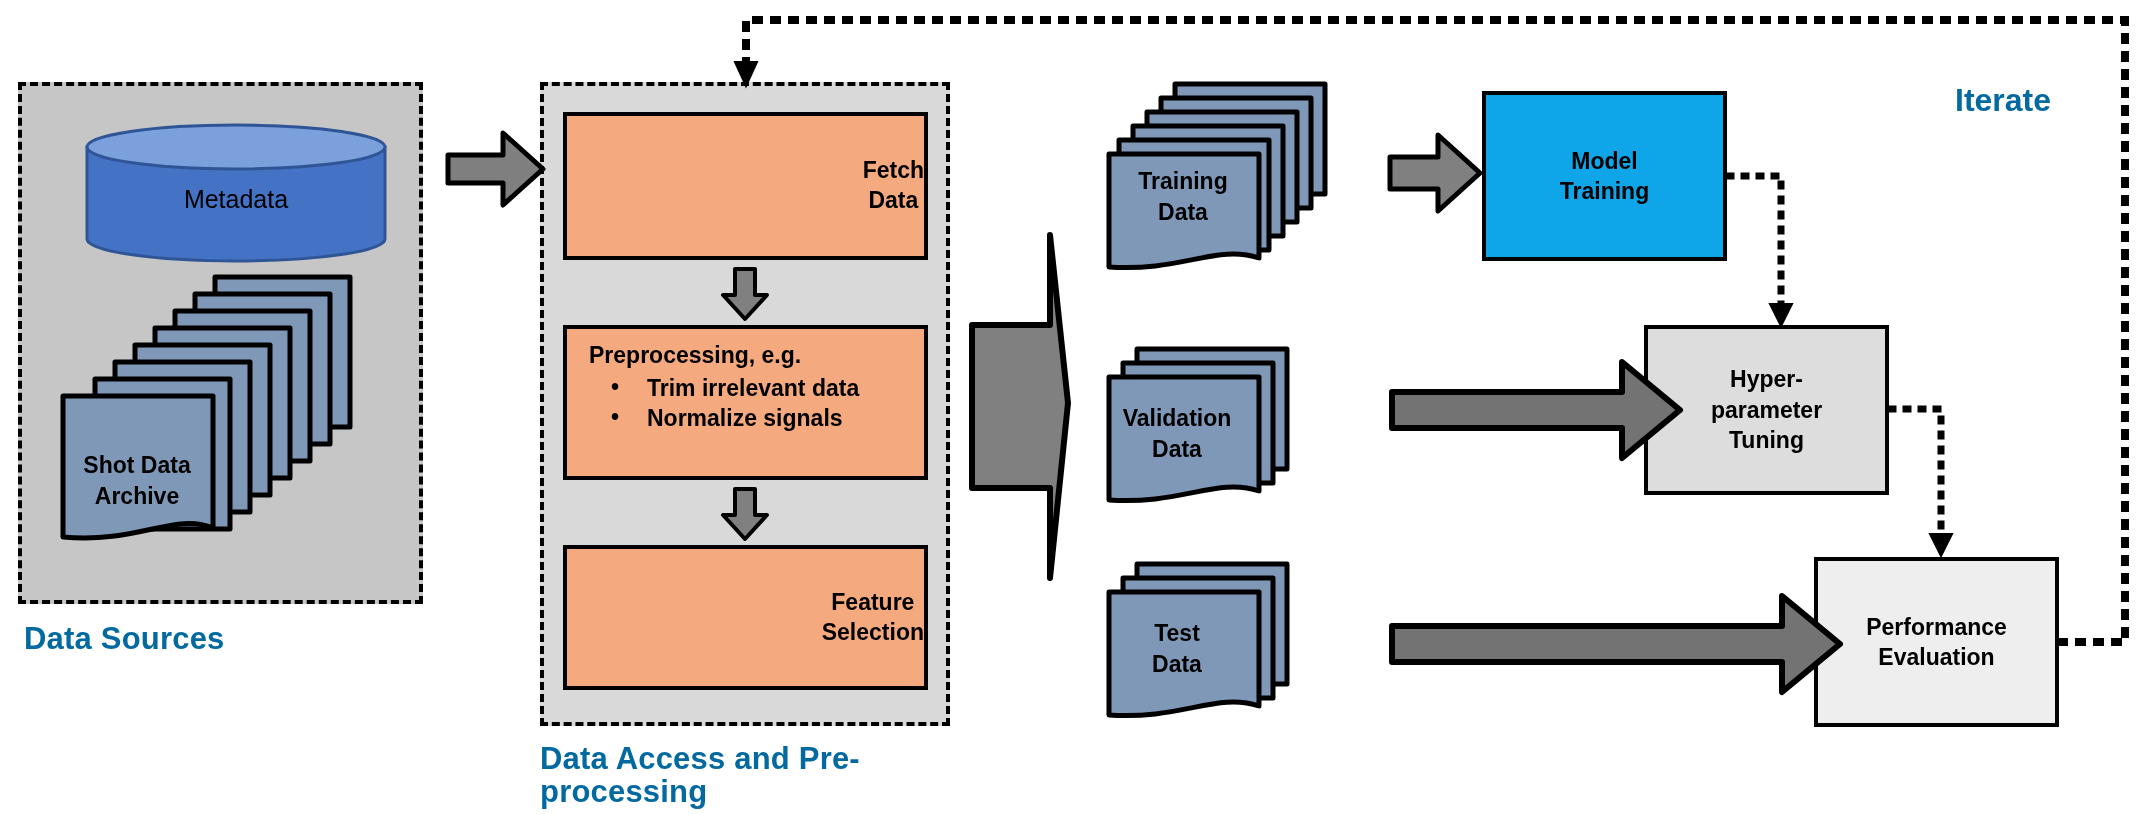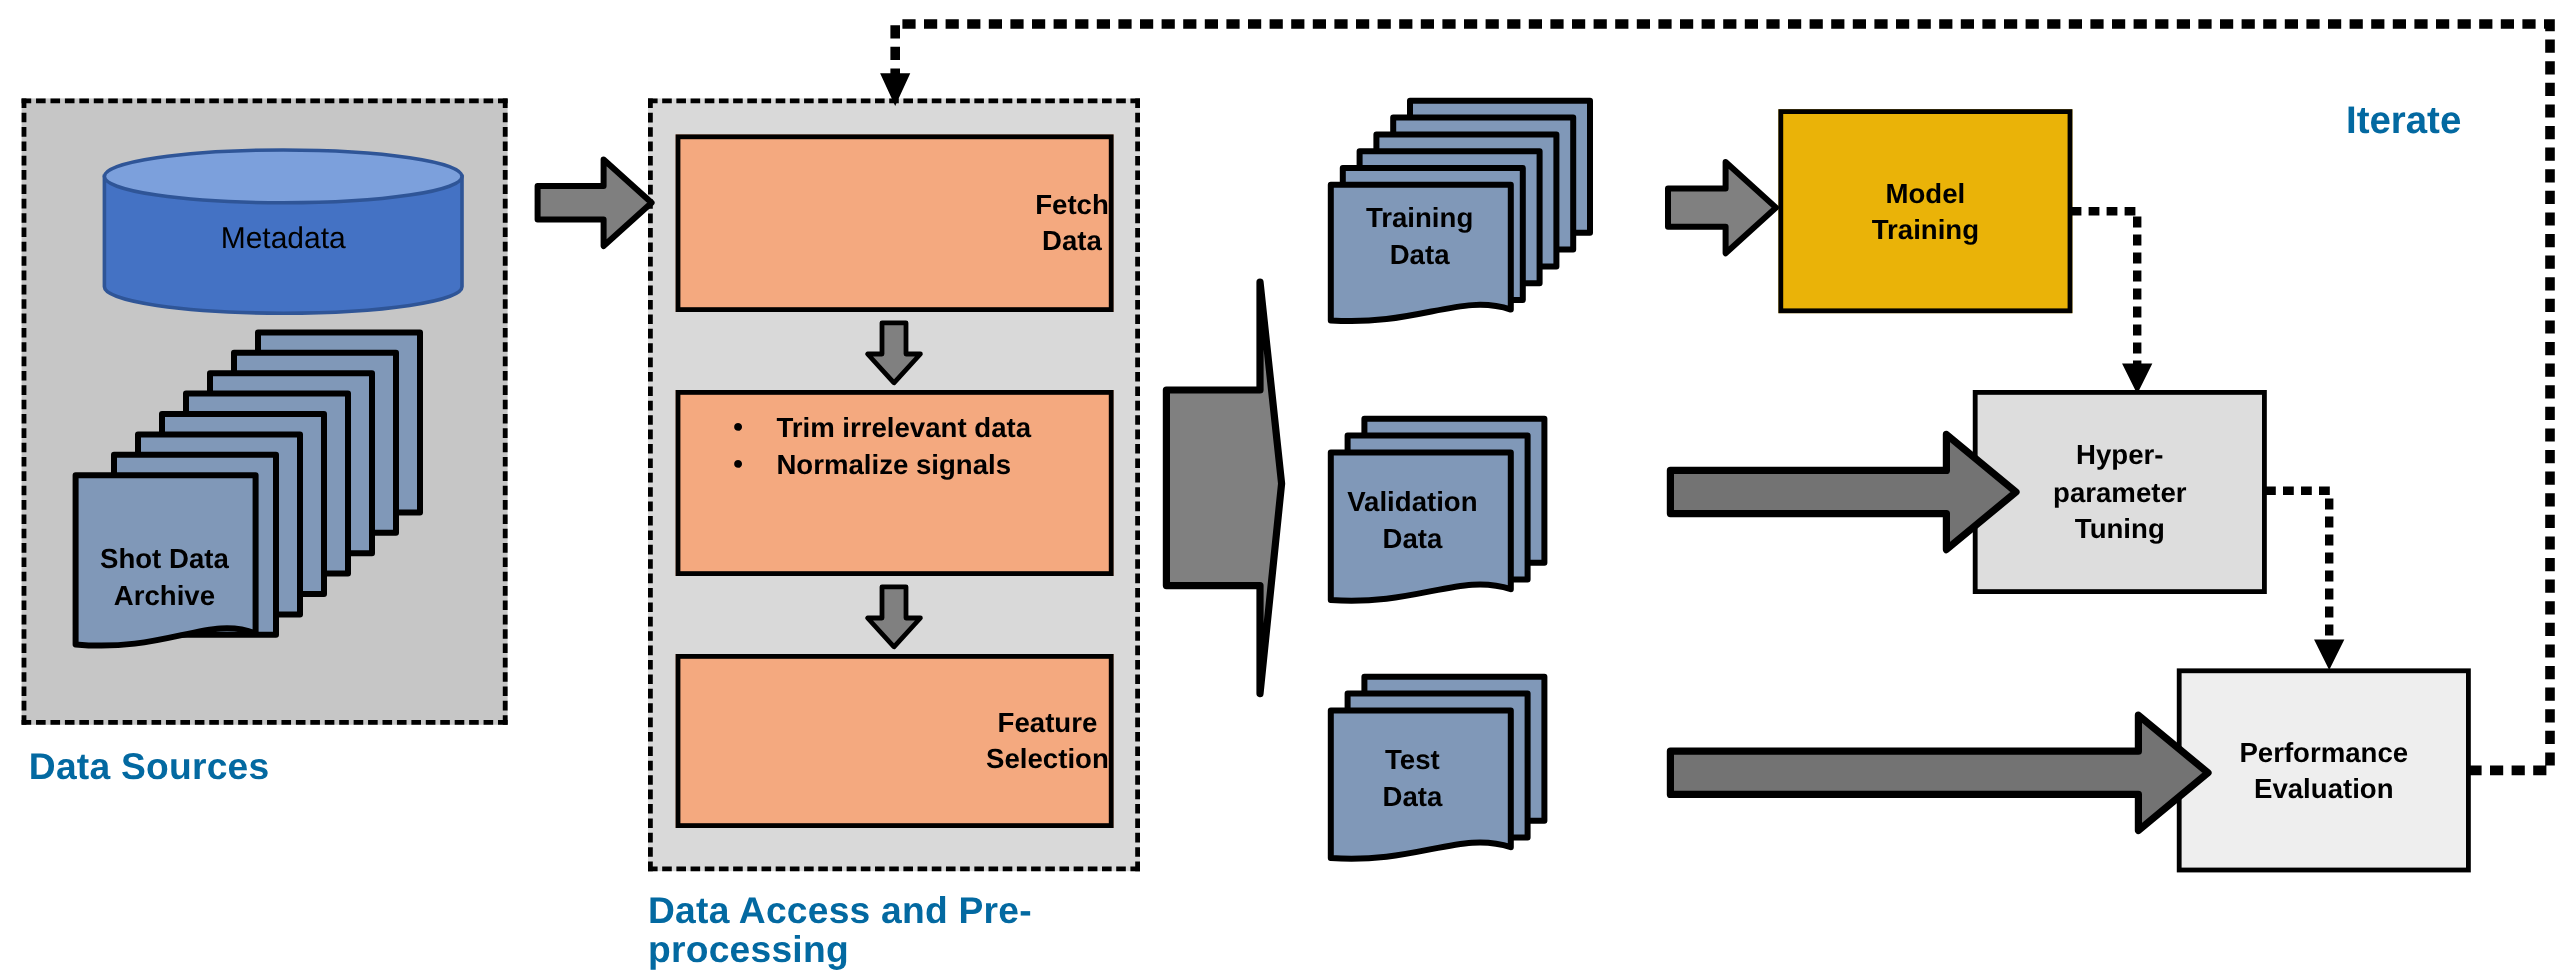--- a/index.html
+++ b/index.html
@@ -33,21 +33,21 @@
               position:relative;padding-left:58px;}
   #ob-prep li::before{content:"\2022";position:absolute;left:22px;top:-1px;font-size:23px;}
 
   
   .mini-arrow{position:absolute;width:56px;height:56px;}
 
   
   .gbox{position:absolute;border:4px solid #000;box-sizing:border-box;
         display:flex;align-items:center;justify-content:center;text-align:center;
         font-weight:bold;font-size:23px;color:#000;line-height:1.32;}
-  #gb-train{left:1482px;top:91px;width:245px;height:170px;background:#eab308;}
+  #gb-train{left:1482px;top:91px;width:245px;height:170px;background:#0ea5e9;}
   #gb-hyper{left:1644px;top:325px;width:245px;height:170px;background:#dddddd;}
   #gb-perf {left:1814px;top:557px;width:245px;height:170px;background:#eeeeee;}
   .gbox .lines span{display:block;}
 
   
   .stack{position:absolute;}
   .stack svg{display:block;overflow:visible;}
   .stack-label{position:absolute;width:100%;text-align:center;font-weight:bold;
                font-size:23px;color:#000;line-height:1.33;pointer-events:none;}
   .stack-label span{display:block;}
@@ -102,20 +102,21 @@
   <div class="group-box" id="grp-prep"></div>
 
   <div class="obox" id="ob-fetch">
     <div class="lines">
       <span>Fetch</span>
       <span>Data</span>
     </div>
   </div>
 
   <div class="obox" id="ob-prep">
+    <div class="head">Preprocessing,  e.g.</div>
     <ul>
       <li>Trim irrelevant data</li>
       <li>Normalize signals</li>
     </ul>
   </div>
 
   <div class="obox" id="ob-feat">
     <div class="lines">
       <span>Feature</span>
       <span>Selection</span>

